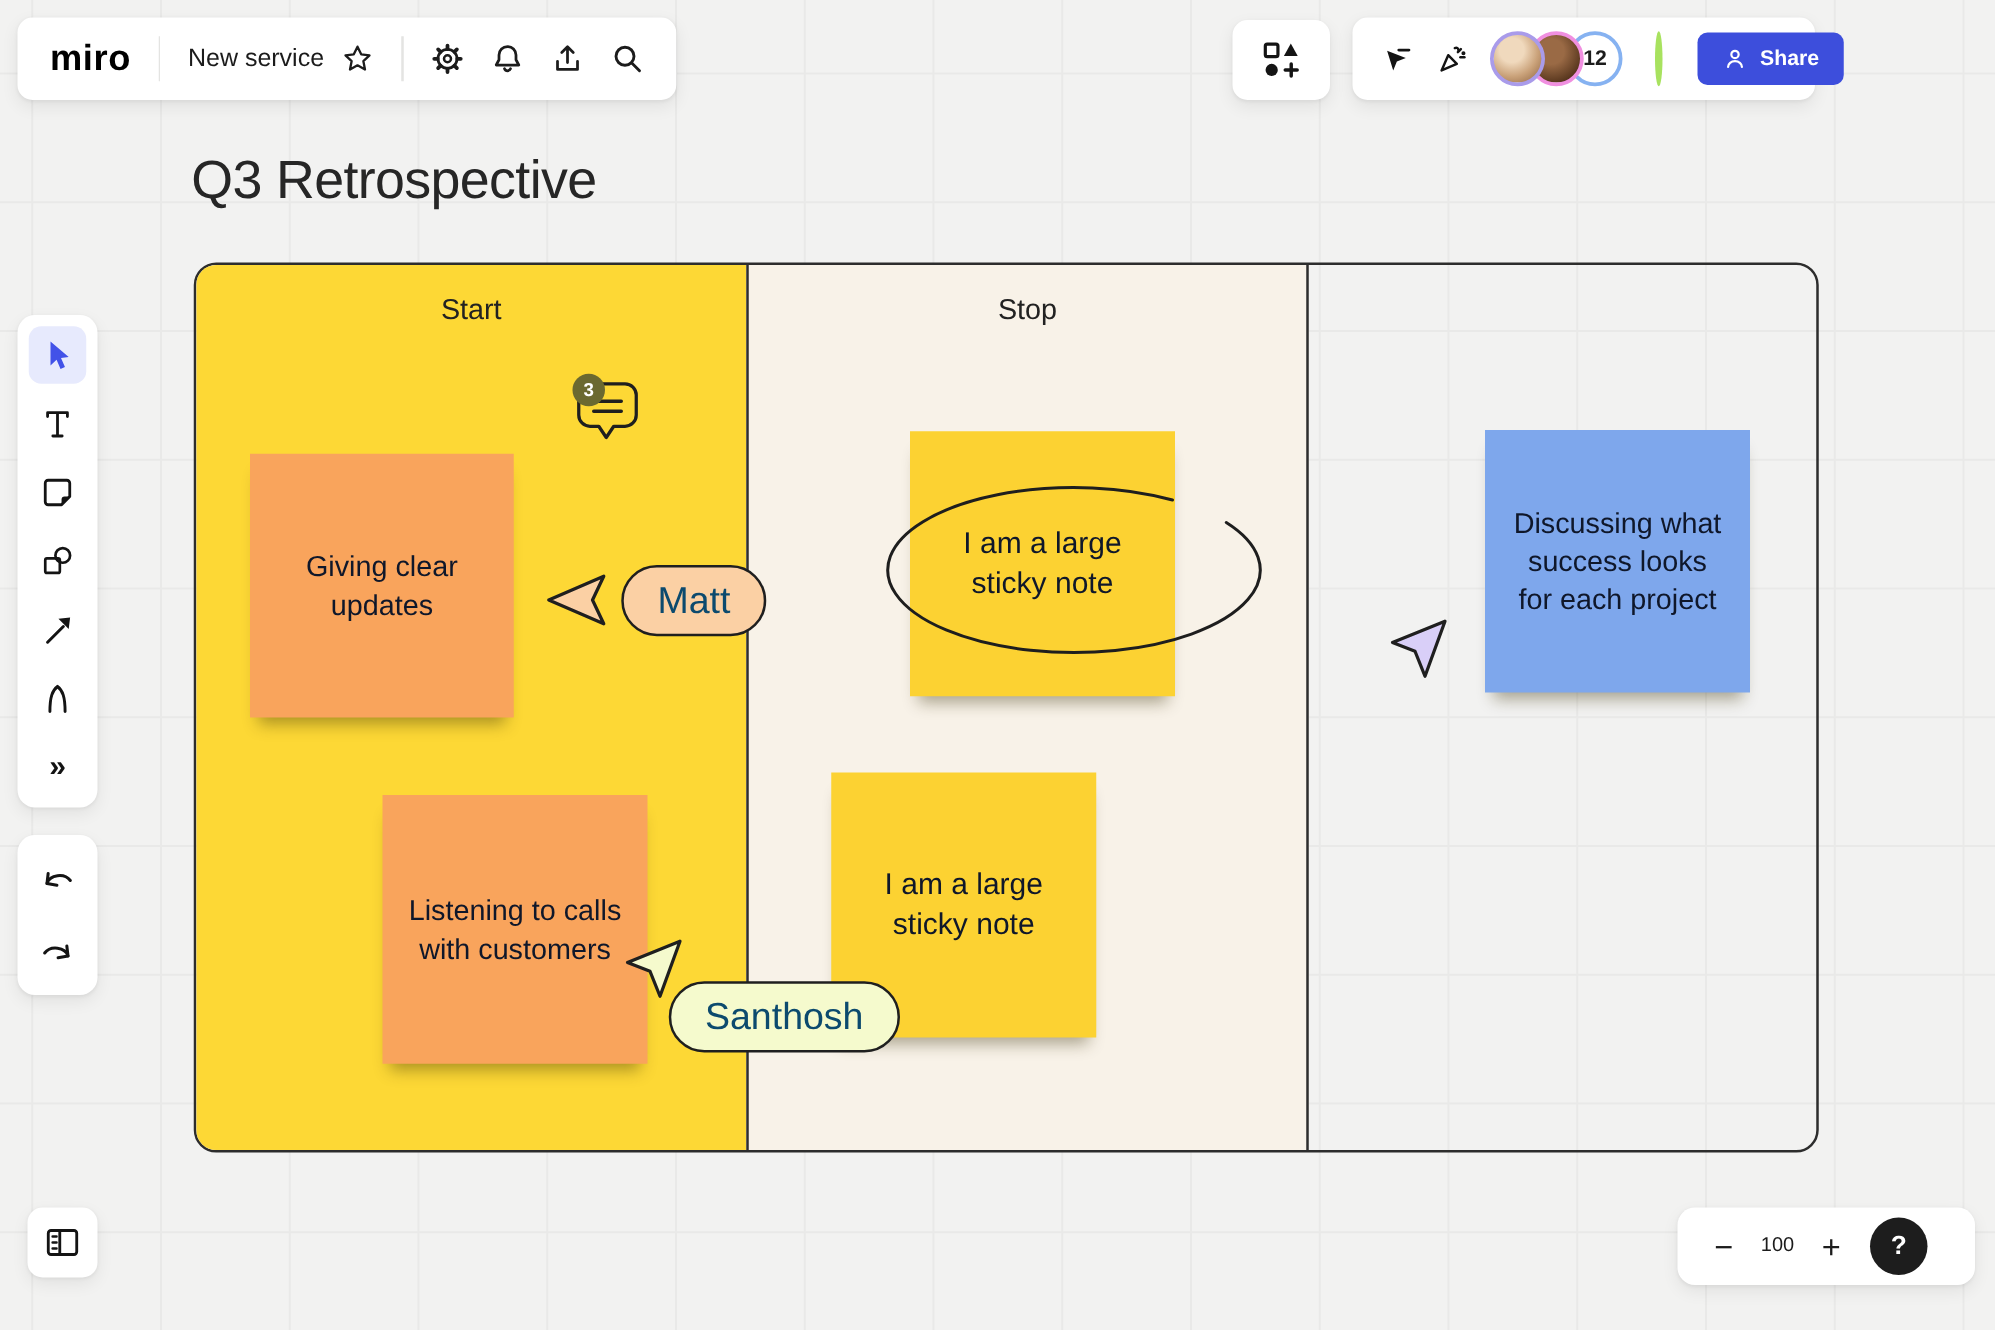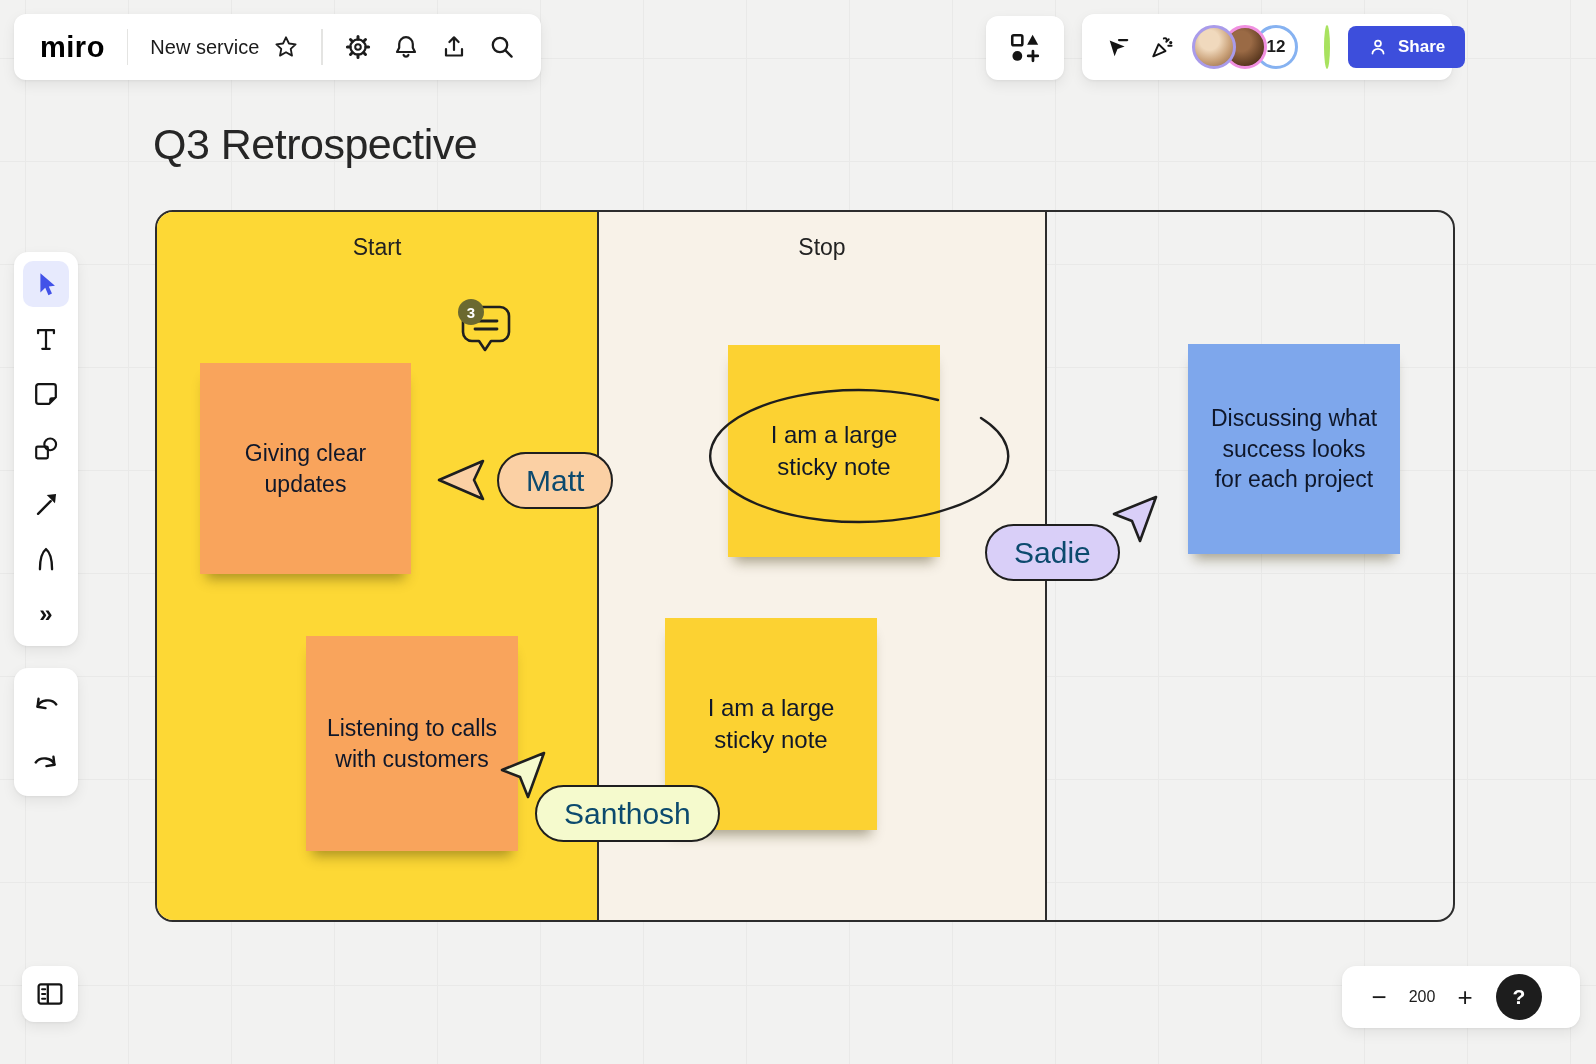--- a/index.html
+++ b/index.html
@@ -32,21 +32,21 @@
   
   .apps-card { left:986px; top:16px; width:78px; height:64px; display:flex; align-items:center; justify-content:center; }
   .collab-card { left:1082px; top:14px; width:370px; height:66px; display:flex; align-items:center; padding:0 14px 0 22px; gap:18px; }
   .avatar-stack { display:flex; align-items:center; }
   .avatar { width:44px; height:44px; border-radius:50%; border:3px solid #ccc; background:#d8b38a; }
   .av1 { border-color:#a99bea; background:radial-gradient(circle at 38% 32%, #f0d9bd 0 28%, #caa27a 60%, #8a5f3c 100%); z-index:3; }
   .av2 { border-color:#f08fe0; margin-left:-13px; background:radial-gradient(circle at 40% 35%, #9a6a45 0 30%, #5f3c22 70%, #2e1b0e 100%); z-index:2; }
   .av-count { width:44px; height:44px; margin-left:-13px; border-radius:50%; border:3px solid #86b2f1; background:#fff;
               display:flex; align-items:center; justify-content:center; font-size:17px; font-weight:600; color:#1c1c1c; z-index:1; }
   .av3 { border-color:#a8e25f; margin-left:8px; background:radial-gradient(circle at 38% 32%, #e9c49c 0 30%, #b07c50 65%, #553520 100%); }
-  .share-btn { height:42px; padding:0 20px; border:none; border-radius:8px; background:#3d4edc; color:#fff;
+  .share-btn { margin-left:10px; height:42px; padding:0 20px; border:none; border-radius:8px; background:#3d4edc; color:#fff;
                font-size:17px; font-weight:700; display:flex; align-items:center; gap:10px; cursor:pointer; font-family:inherit; }
 
   
   .toolrail { left:14px; top:252px; width:64px; padding:9px 0; border-radius:14px; display:flex; flex-direction:column; align-items:center; gap:9px; }
   .tool { width:46px; height:46px; border-radius:10px; display:flex; align-items:center; justify-content:center; cursor:pointer; }
   .tool.active { background:#e7eafd; }
   .tool-more { font-size:24px; font-weight:700; color:#141414; line-height:1; }
   .undo-card { left:14px; top:668px; width:64px; padding:12px 0; border-radius:14px; display:flex; flex-direction:column; align-items:center; gap:12px; }
 
   
@@ -241,21 +241,21 @@
   <div class="card panel-card">
     <svg width="28" height="26" viewBox="0 0 32 28" fill="none" stroke="#141414">
       <rect x="3" y="3" width="26" height="22" rx="2.5" stroke-width="2.6"></rect>
       <path d="M13.5 3 V25" stroke-width="2.6"></path>
       <path d="M7 8.5 h3.5 M7 14 h3.5 M7 19.5 h3.5" stroke-width="2.4" stroke-linecap="round"></path>
     </svg>
   </div>
 
   <div class="card zoom-card">
     <button class="zoom-btn">−</button>
-    <div class="zoom-level">200</div>
+    <div class="zoom-level">100</div>
     <button class="zoom-btn">+</button>
     <button class="help-btn">?</button>
   </div>
 
   <div class="board-title">Q3 Retrospective</div>
 
   <div class="frame">
     <div class="col col-start">
       <div class="col-header">Start</div>
     </div>
@@ -286,15 +286,14 @@
   <div class="name-pill pill-matt">Matt</div>
 
   <svg class="cursor-arrow arr-santhosh" width="50" height="50" viewBox="0 0 50 50">
     <path d="M46 3 L4 20 L22 27 L30 47 Z" fill="#f5facd" stroke="#1f1f1f" stroke-width="2.6" stroke-linejoin="round"></path>
   </svg>
   <div class="name-pill pill-santhosh">Santhosh</div>
 
   <svg class="cursor-arrow arr-sadie" width="50" height="50" viewBox="0 0 50 50">
     <path d="M46 3 L4 20 L22 27 L30 47 Z" fill="#d9cff8" stroke="#1f1f1f" stroke-width="2.6" stroke-linejoin="round"></path>
   </svg>
-  <div class="name-pill pill-sadie">Sadie</div>
 
 </div>
 
 </body></html>

